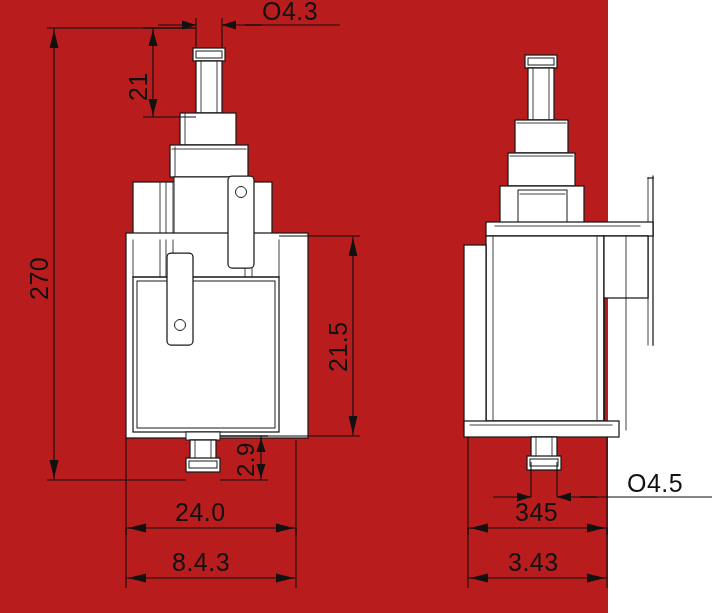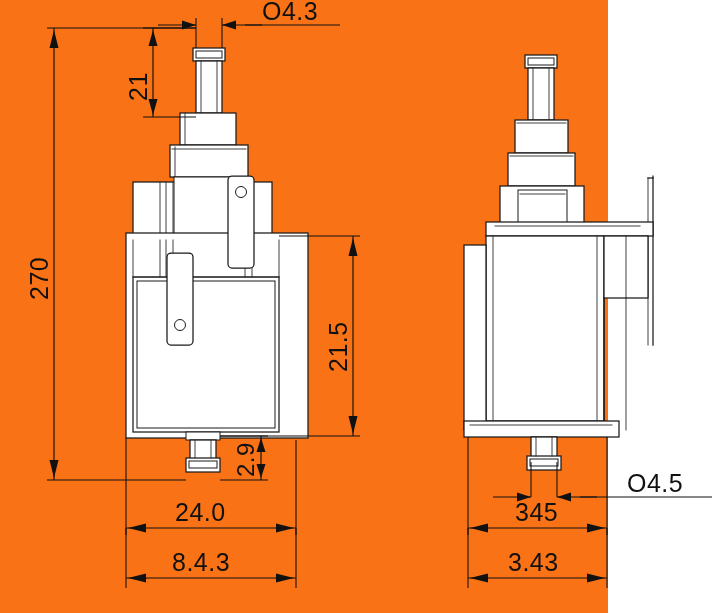--- a/index.html
+++ b/index.html
@@ -2,21 +2,21 @@
 <html><head>
 <meta charset="utf-8">
 <title>Technical Drawing</title>
 <style>
   html,body{margin:0;padding:0;background:#ffffff;}
   body{
     font-family:"Liberation Sans", sans-serif;
     width:712px;height:613px;overflow:hidden;position:relative;
   }
   #sheet{
-    position:relative;width:608px;height:613px;background:#f97316;
+    position:relative;width:608px;height:613px;background:#b91c1c;
   }
   svg#dwg{display:block;width:712px;height:613px;}
   .ln{stroke:#1a1a1a;stroke-width:1.25;fill:none;stroke-linecap:square;}
   .ln-hair{stroke:#2b2b2b;stroke-width:0.9;fill:none;stroke-linecap:square;}
   .face{fill:#ffffff;stroke:#1a1a1a;stroke-width:1.25;}
   .face-thin{fill:#ffffff;stroke:#1a1a1a;stroke-width:1;}
   .dim{stroke:#111;stroke-width:1.15;fill:none;stroke-linecap:butt;}
   .ext{stroke:#111;stroke-width:1.05;fill:none;}
   .arrow{fill:#111;stroke:none;}
   .dimtxt{

